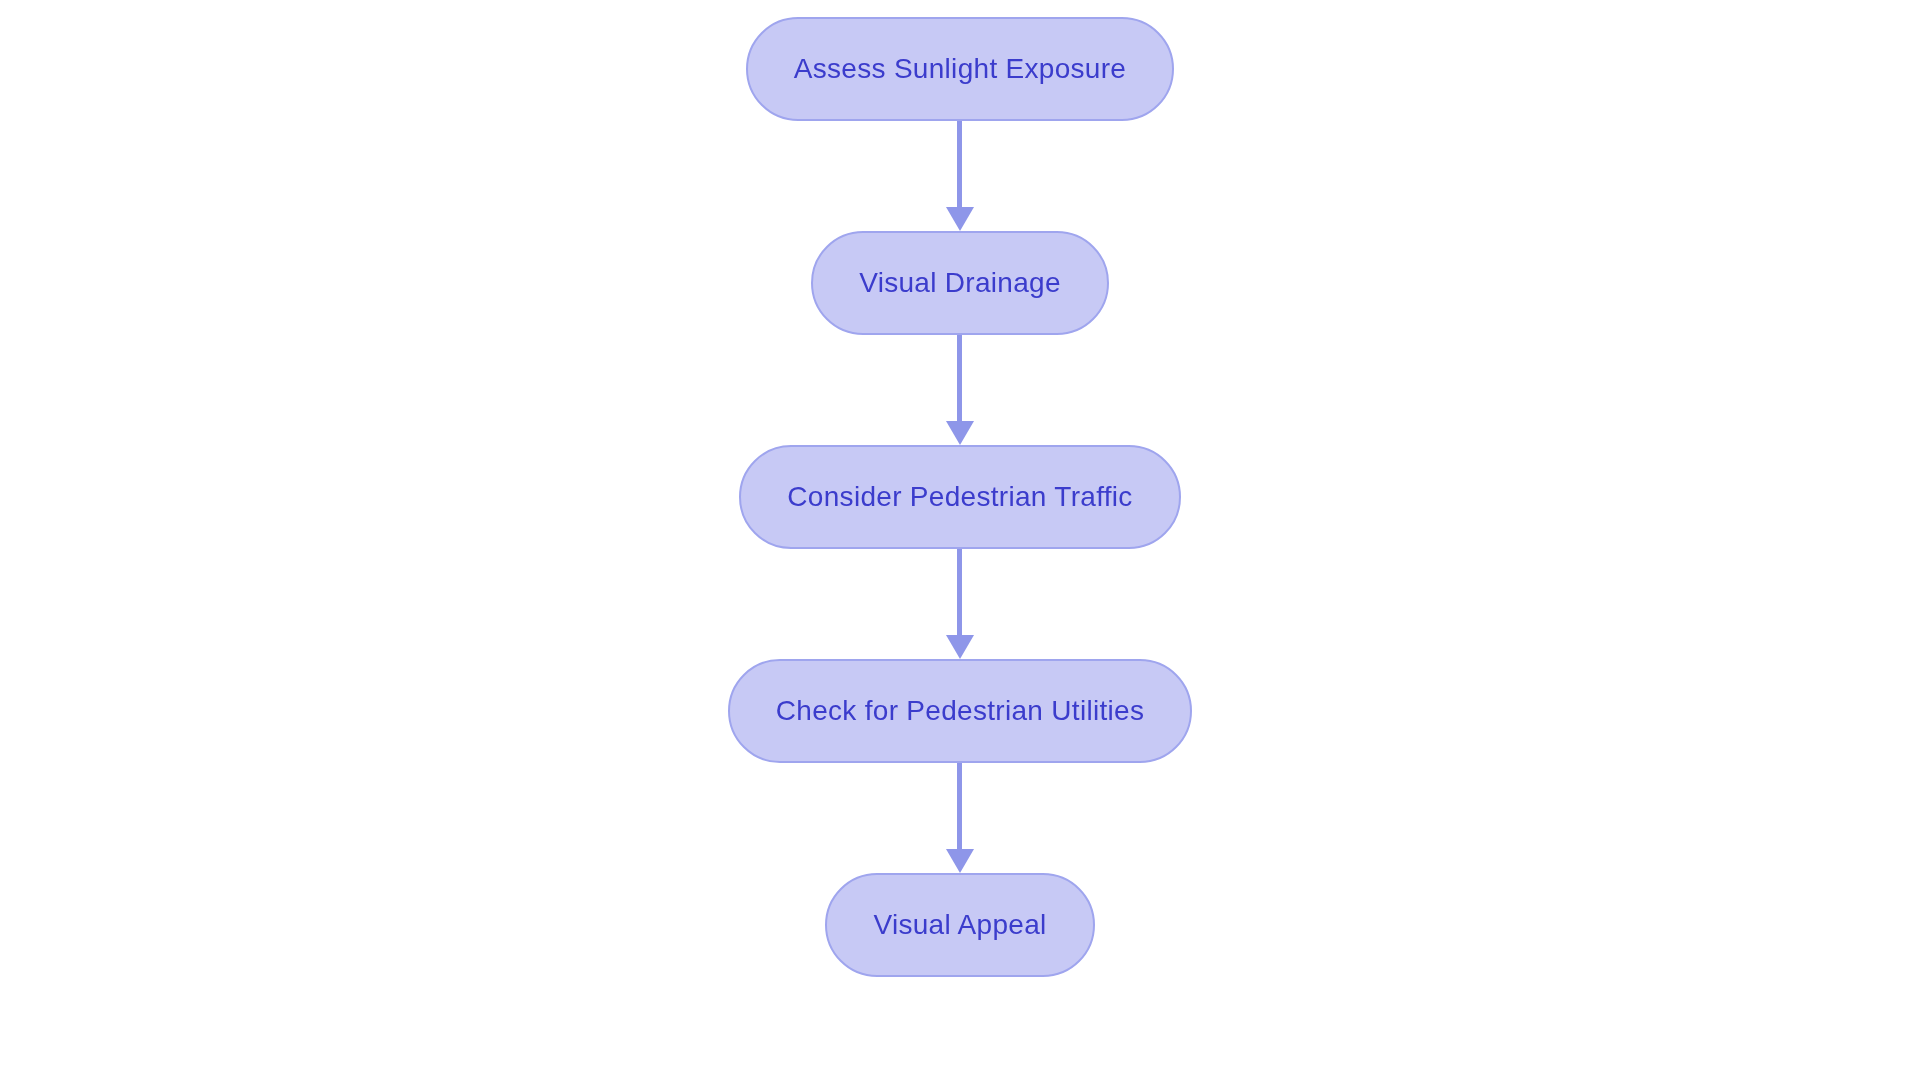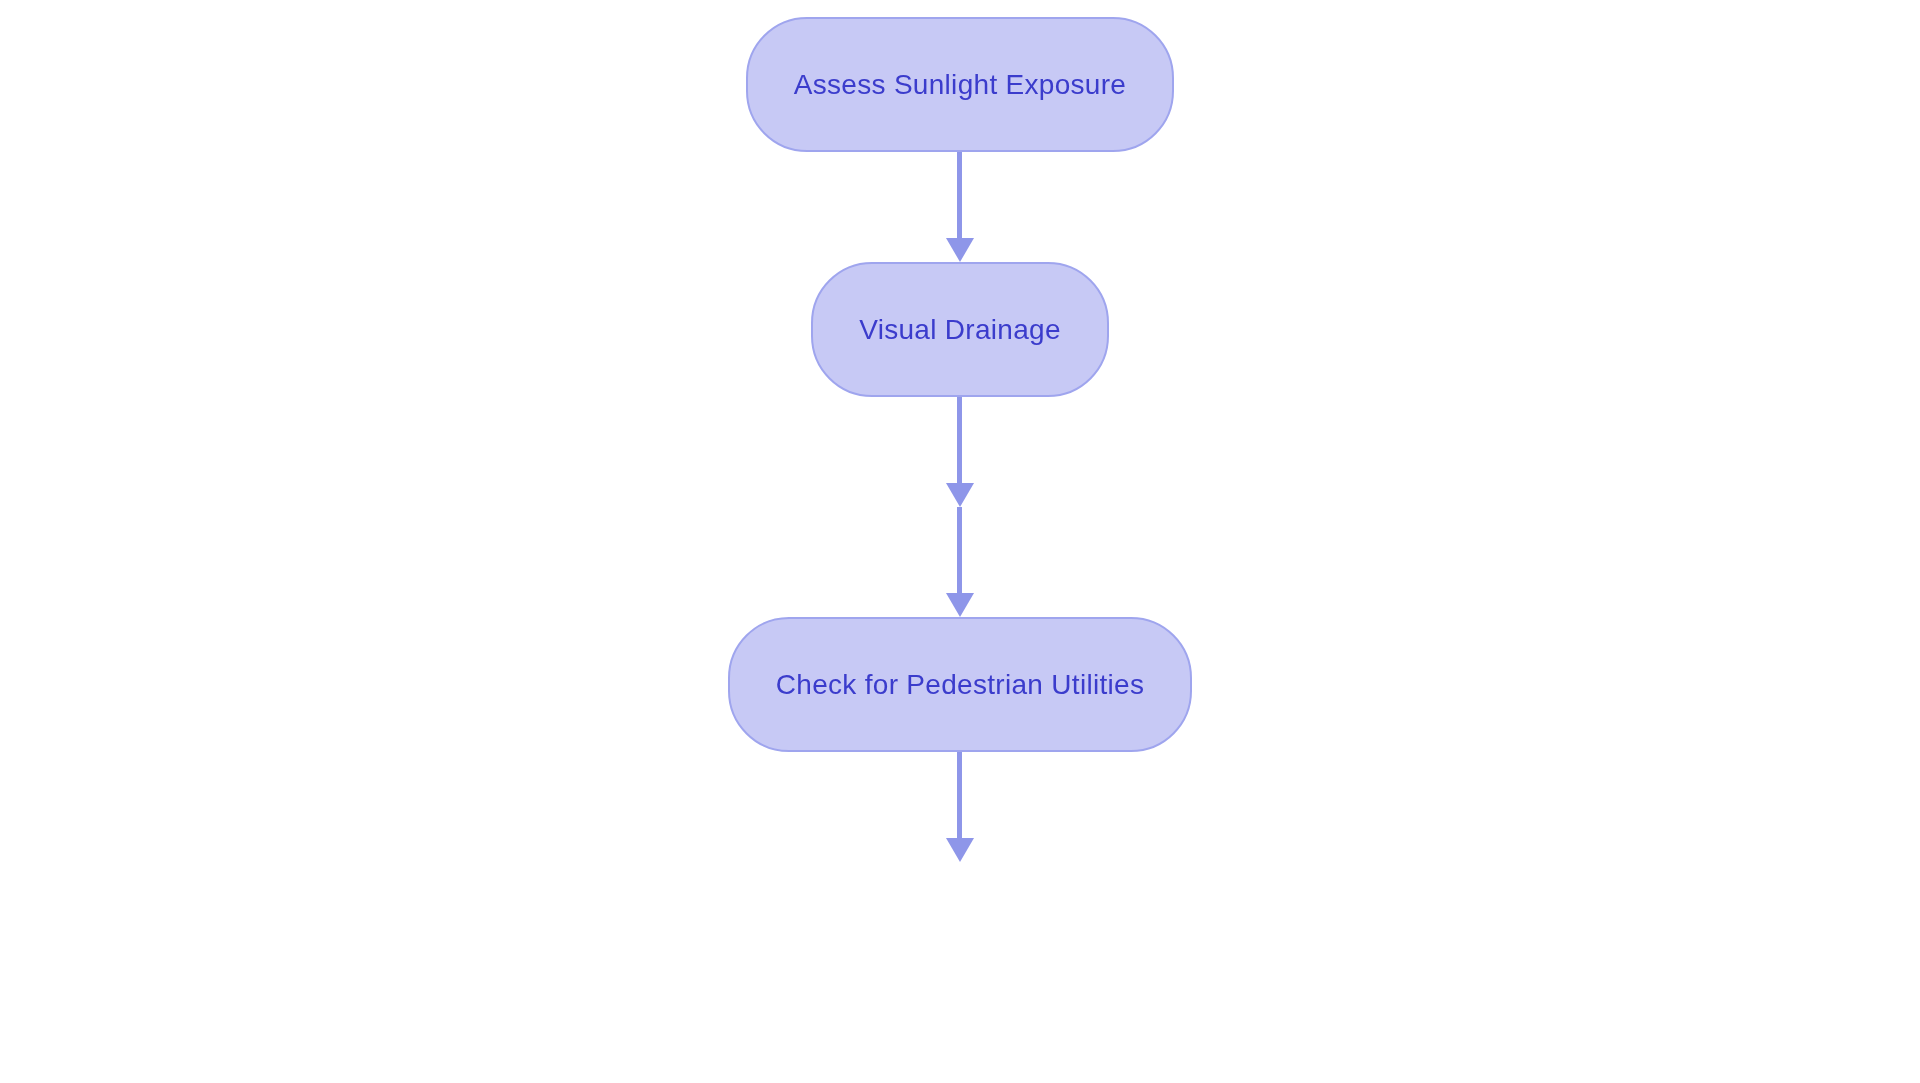--- a/index.html
+++ b/index.html
@@ -23,21 +23,21 @@
     display: flex;
     justify-content: center;
   }
   .flow {
     padding-top: 17px;
     display: flex;
     flex-direction: column;
     align-items: center;
   }
   .node {
-    height: 135px;
+    height: 104px;
     padding: 0 46px;
     border-radius: 61px;
     background: var(--node-fill);
     border: 2px solid var(--node-border);
     display: flex;
     align-items: center;
     justify-content: center;
     white-space: nowrap;
   }
   .node-label {
@@ -82,30 +82,36 @@
 
     <div class="node">
       <span class="node-label">Visual Drainage</span>
     </div>
 
     <div class="arrow">
       <div class="arrow-shaft"></div>
       <div class="arrow-head"></div>
     </div>
 
+    <div class="node">
+      <span class="node-label">Consider Pedestrian Traffic</span>
+    </div>
 
     <div class="arrow">
       <div class="arrow-shaft"></div>
       <div class="arrow-head"></div>
     </div>
 
     <div class="node">
       <span class="node-label">Check for Pedestrian Utilities</span>
     </div>
 
     <div class="arrow">
       <div class="arrow-shaft"></div>
       <div class="arrow-head"></div>
     </div>
 
+    <div class="node">
+      <span class="node-label">Visual Appeal</span>
+    </div>
 
   </div>
 </div>
 
 </body></html>

